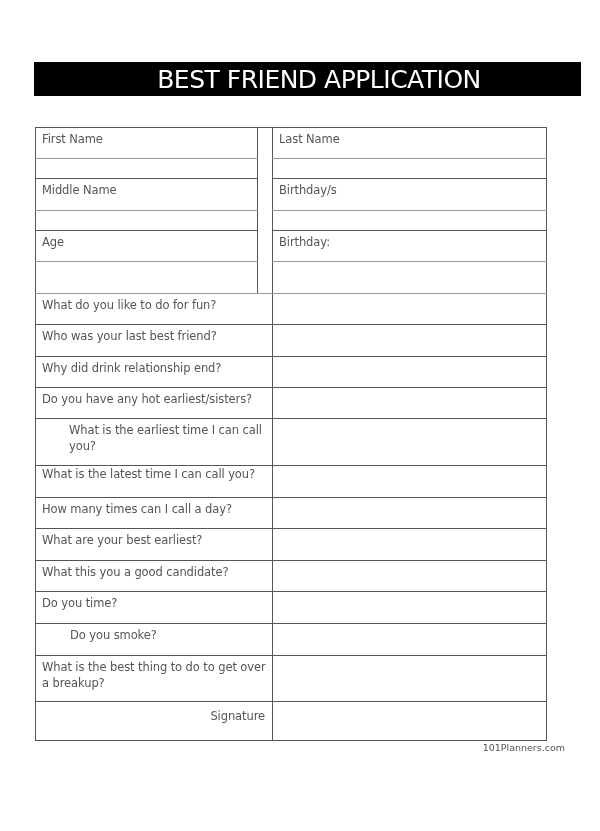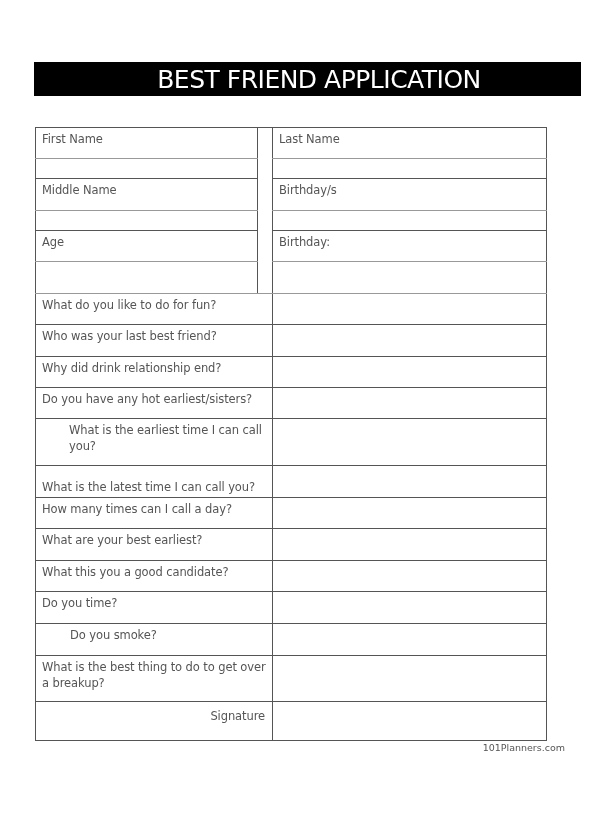--- a/index.html
+++ b/index.html
@@ -98,21 +98,21 @@
   </div>
   <div class="line-h" style="left:0;top:291px;width:512px;"></div>
 
   <div>
     <div class="label" style="left:7px;top:295px;width:212px;margin-left:27px;">What is the earliest  time I can call you?</div>
     <div class="answer" style="left:238px;top:292px;width:273px;height:46px;"></div>
   </div>
   <div class="line-h" style="left:0;top:338px;width:512px;"></div>
 
   <div>
-    <div class="label" style="left:7px;top:352px;width:228px;">What is the latest  time I can call you?</div>
+    <div class="label" style="left:7px;top:339px;width:228px;">What is the latest  time I can call you?</div>
     <div class="answer" style="left:238px;top:339px;width:273px;height:31px;"></div>
   </div>
   <div class="line-h" style="left:0;top:370px;width:512px;"></div>
 
   <div>
     <div class="label" style="left:7px;top:374px;width:225px;">How many times can I call a day?</div>
     <div class="answer" style="left:238px;top:371px;width:273px;height:30px;"></div>
   </div>
   <div class="line-h" style="left:0;top:401px;width:512px;"></div>
 

